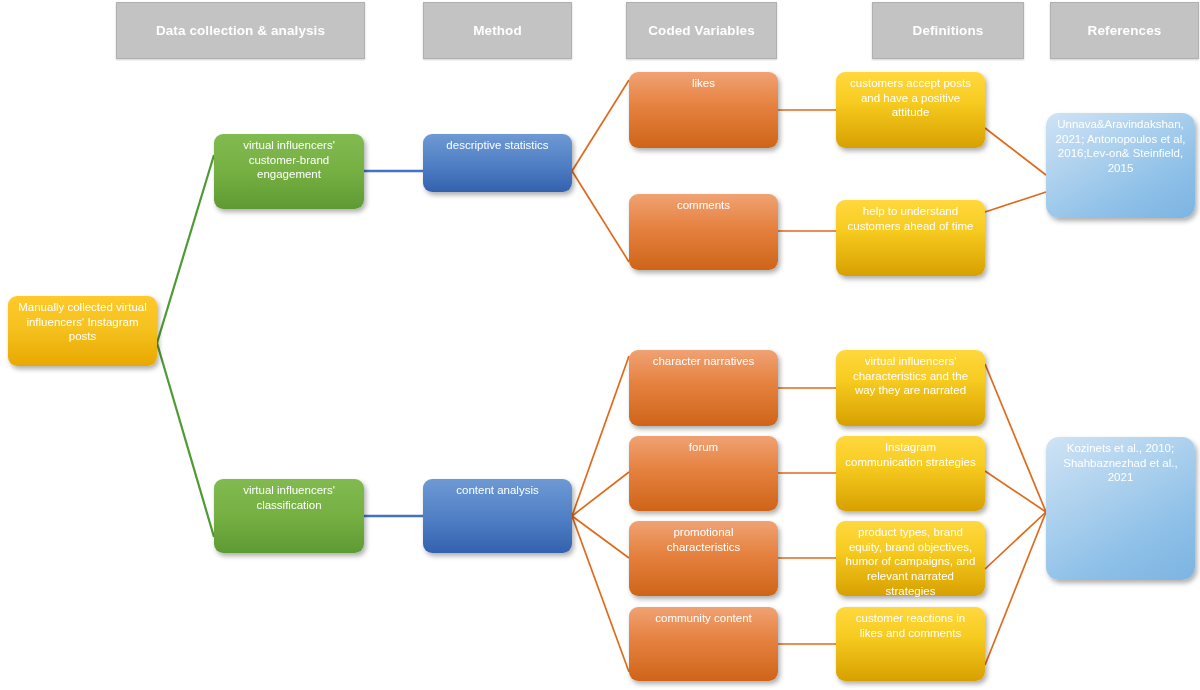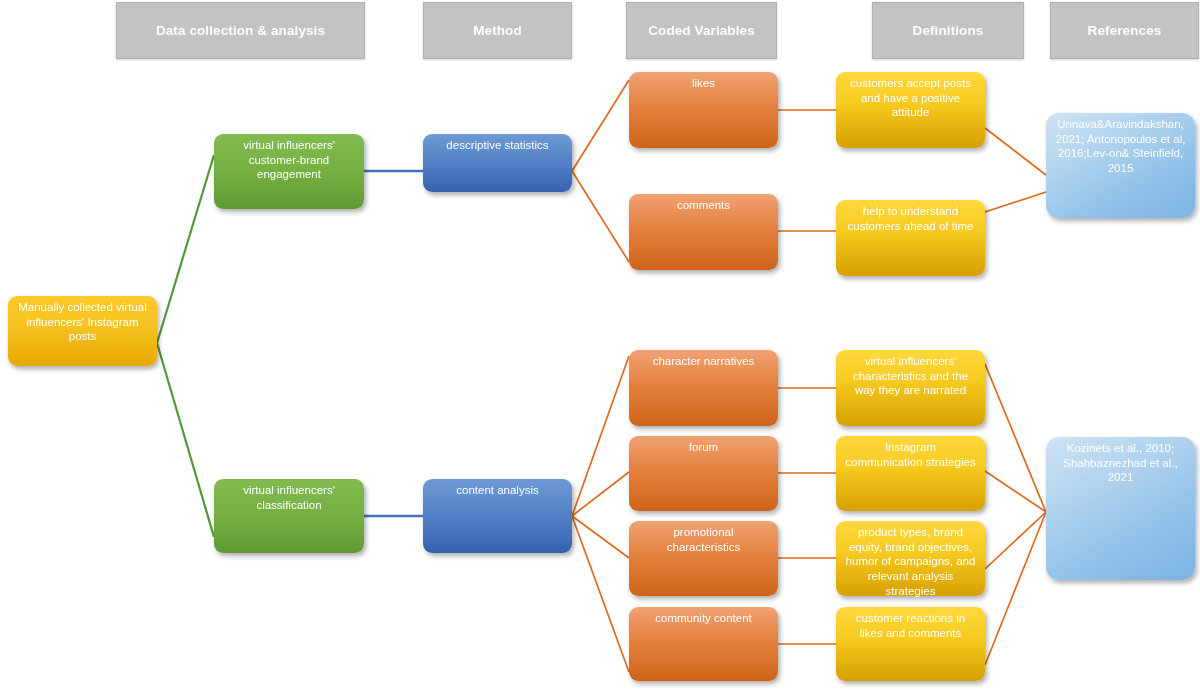--- a/index.html
+++ b/index.html
@@ -131,21 +131,21 @@
   <div class="node n-yellow" style="left:836px;top:200px;width:149px;height:76px;">
     <span>help to understand customers ahead of time</span>
   </div>
   <div class="node n-yellow" style="left:836px;top:350px;width:149px;height:76px;">
     <span>virtual influencers' characteristics and the way they are narrated</span>
   </div>
   <div class="node n-yellow" style="left:836px;top:436px;width:149px;height:75px;">
     <span>Instagram communication strategies</span>
   </div>
   <div class="node n-yellow" style="left:836px;top:521px;width:149px;height:75px;">
-    <span>product types, brand equity, brand objectives, humor of campaigns, and relevant analysis strategies</span>
+    <span>product types, brand equity, brand objectives, humor of campaigns, and relevant narrated strategies</span>
   </div>
   <div class="node n-yellow" style="left:836px;top:607px;width:149px;height:74px;">
     <span>customer reactions in likes and comments</span>
   </div>
 
   <div class="node n-ref" style="left:1046px;top:113px;width:149px;height:105px;">
     <span>Unnava&amp;Aravindakshan, 2021; Antonopoulos et al, 2016;Lev-on&amp; Steinfield, 2015</span>
   </div>
   <div class="node n-ref" style="left:1046px;top:437px;width:149px;height:143px;">
     <span>Kozinets et al., 2010; Shahbaznezhad et al., 2021</span>

